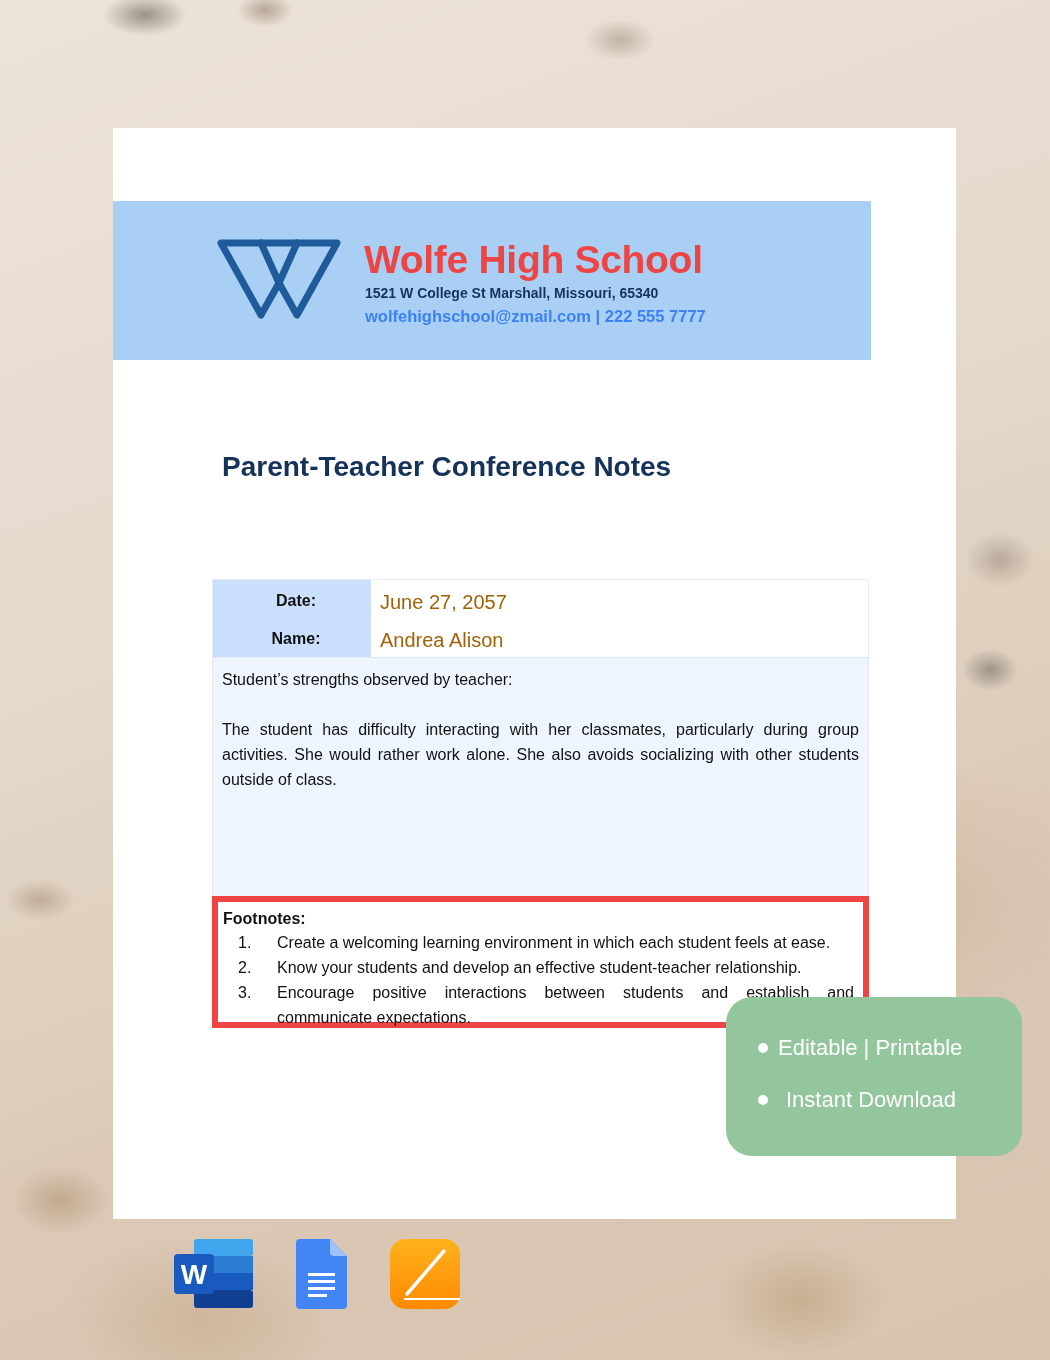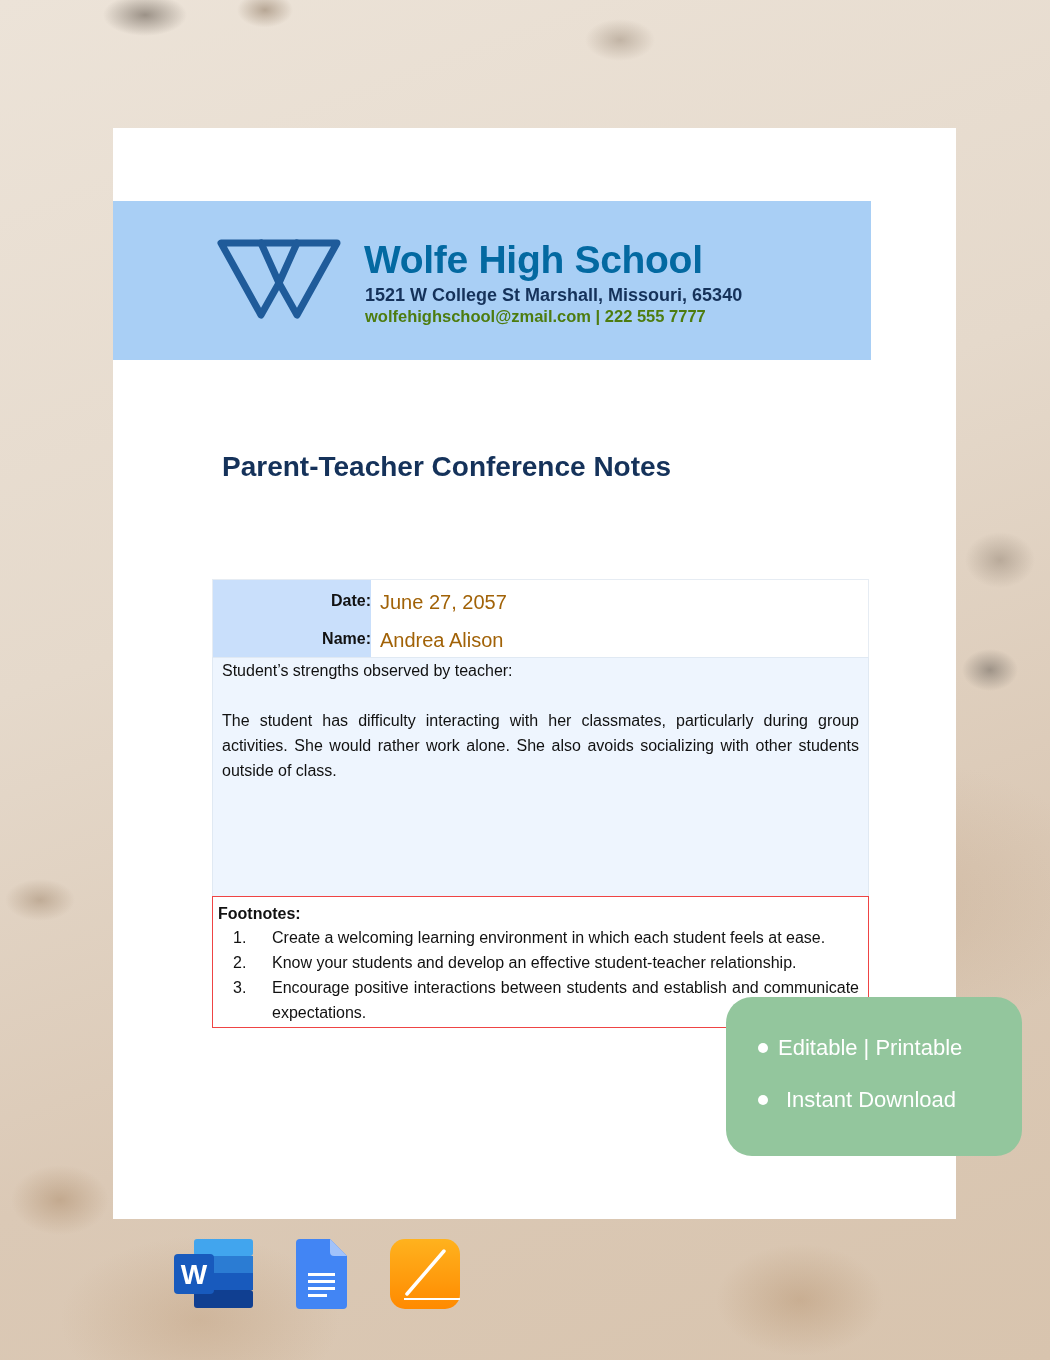--- a/index.html
+++ b/index.html
@@ -26,60 +26,60 @@
   }
   .header-band {
     position: absolute; left: 113px; top: 201px; width: 758px; height: 159px;
     background: #a9cff5;
   }
   .logo {
     position: absolute; left: 217px; top: 239px; width: 124px; height: 82px;
   }
   .school-name {
     position: absolute; left: 364px; top: 238px;
-    font-size: 39px; font-weight: bold; color: #0369a1; letter-spacing: -0.3px;
+    font-size: 39px; font-weight: bold; color: #ef4444; letter-spacing: -0.3px;
   }
   .school-address {
     position: absolute; left: 365px; top: 285px;
-    font-size: 18px; font-weight: bold; color: #15325a;
+    font-size: 14px; font-weight: bold; color: #15325a;
   }
   .school-contact {
     position: absolute; left: 365px; top: 307px;
-    font-size: 16.5px; font-weight: bold; color: #4d7c0f;
+    font-size: 16.5px; font-weight: bold; color: #3b82f6;
   }
   .doc-title {
     position: absolute; left: 222px; top: 432px; width: 620px;
     font-size: 28px; font-weight: bold; color: #15325a; line-height: 70px;
   }
   .info-table {
     position: absolute; left: 212px; top: 579px; width: 657px; height: 79px;
     border: 1px solid #e6ecf3;
   }
   .info-label-col {
     position: absolute; left: 0; top: 0; width: 158px; height: 77px;
     background: #c9dffb;
   }
   .info-label {
-    position: absolute; right: 0; width: 150px; text-align: right;
+    position: absolute; right: 0; width: 150px; text-align: center;
     font-size: 16px; font-weight: bold; color: #111;
   }
   .info-value {
     position: absolute; left: 167px; font-size: 20px; color: #a16207;
   }
   .obs-box {
     position: absolute; left: 212px; top: 657px; width: 657px; height: 240px;
     background: #eef5fe; border: 1px solid #e0e9f3;
-    padding: 0 9px 0 9px;
+    padding: 9px 9px 0 9px;
     font-size: 16px; line-height: 25px; color: #111;
   }
   .obs-box p { text-align: justify; }
   .obs-gap { height: 25px; }
   .footnotes {
     position: absolute; left: 212px; top: 896px; width: 657px; height: 132px;
-    background: #fff; border: 1px solid #ef4444;
+    background: #fff; border: 6px solid #ef4444;
     padding: 6px 9px 0 5px;
     font-size: 16px; line-height: 25px; color: #111;
   }
   .fn-title { font-weight: bold; line-height: 22px; }
   .fn-item { display: flex; }
   .fn-num { width: 54px; padding-left: 15px; flex-shrink: 0; }
   .fn-text { flex: 1; text-align: justify; }
   .badge {
     position: absolute; left: 726px; top: 997px; width: 296px; height: 159px;
     background: #93c69d; border-radius: 26px;

